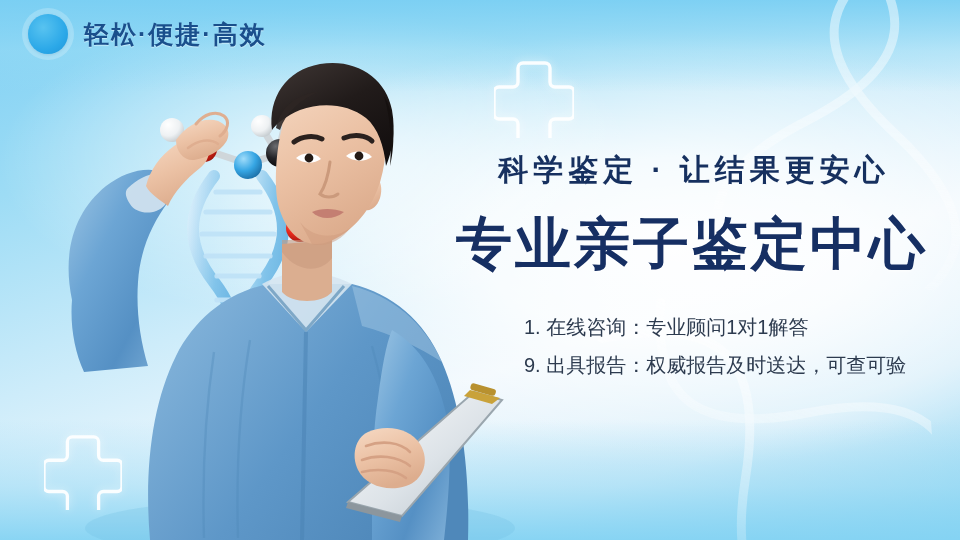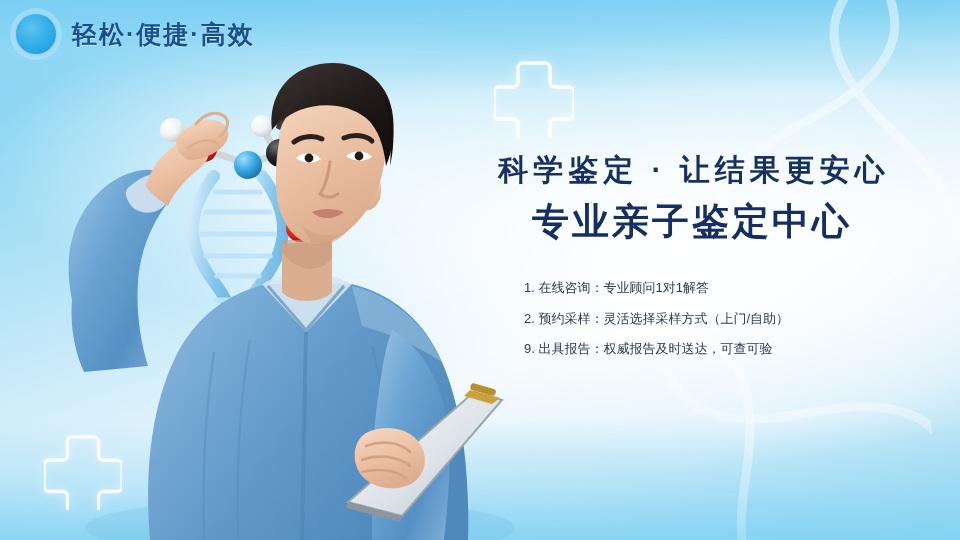--- a/index.html
+++ b/index.html
@@ -38,53 +38,53 @@
   .dna-deco.bottom{right:28px;bottom:-52px;transform:rotate(-4deg);}
   
   .cross{
     position:absolute;
     filter:drop-shadow(0 0 5px rgba(255,255,255,.65));
   }
   .cross.one{left:494px;top:58px;}
   .cross.two{left:44px;top:432px;}
   
   .header{
-    position:absolute;left:16px;top:14px;display:flex;align-items:center;gap:16px;
+    position:absolute;left:28px;top:14px;display:flex;align-items:center;gap:16px;
     z-index:40;
   }
   .header-dot{
     width:40px;height:40px;border-radius:50%;
     background:radial-gradient(circle at 38% 34%,#58c3f0 0%,#2ba8e8 62%,#1f95d8 100%);
     box-shadow:0 0 0 6px rgba(255,255,255,.22),0 1px 3px rgba(0,60,110,.18);
   }
   .header-text{
     font-size:25px;font-weight:700;color:#1a4f8c;letter-spacing:2px;
     text-shadow:0 1px 1px rgba(255,255,255,.5);
     white-space:nowrap;
   }
   
   .person{position:absolute;left:0;top:0;width:540px;height:540px;z-index:20;}
   
   .copy{
     position:absolute;left:440px;top:150px;width:500px;z-index:30;
   }
   .subtitle{
     font-size:30px;font-weight:700;color:#16305f;letter-spacing:5px;
-    text-align:center;white-space:nowrap;margin:0 0 6px 8px;
+    text-align:center;white-space:nowrap;margin:0 0 16px 8px;
   }
   .title{
-    font-size:37px;font-weight:800;color:#162f63;letter-spacing:3px;
+    font-size:56px;font-weight:800;color:#162f63;letter-spacing:3px;
     text-align:center;white-space:nowrap;margin:0 0 6px 4px;
     text-shadow:0 2px 3px rgba(255,255,255,.55);
   }
   .steps{
     list-style:none;margin:34px 0 0 84px;padding:0;
   }
   .steps li{
-    font-size:13px;color:#2d3b4f;line-height:1.05;margin-bottom:17px;
+    font-size:20px;color:#2d3b4f;line-height:1.05;margin-bottom:17px;
     white-space:nowrap;
   }
 </style>
 </head>
 <body>
 
 <div id="stage">
 
   <div class="bg-base"></div>
   <div class="bg-glow"></div>
@@ -363,18 +363,17 @@
   <div class="header">
     <div class="header-dot"></div>
     <div class="header-text">轻松·便捷·高效</div>
   </div>
 
   <div class="copy">
     <div class="subtitle">科学鉴定 · 让结果更安心</div>
     <div class="title">专业亲子鉴定中心</div>
     <ul class="steps">
       <li>1. 在线咨询：专业顾问1对1解答</li>
-      <li>2. 预约采样：灵活选择采样方式（上门/自助）</li>
       <li>9. 出具报告：权威报告及时送达，可查可验</li>
     </ul>
   </div>
 
 </div>
 
 </body></html>

